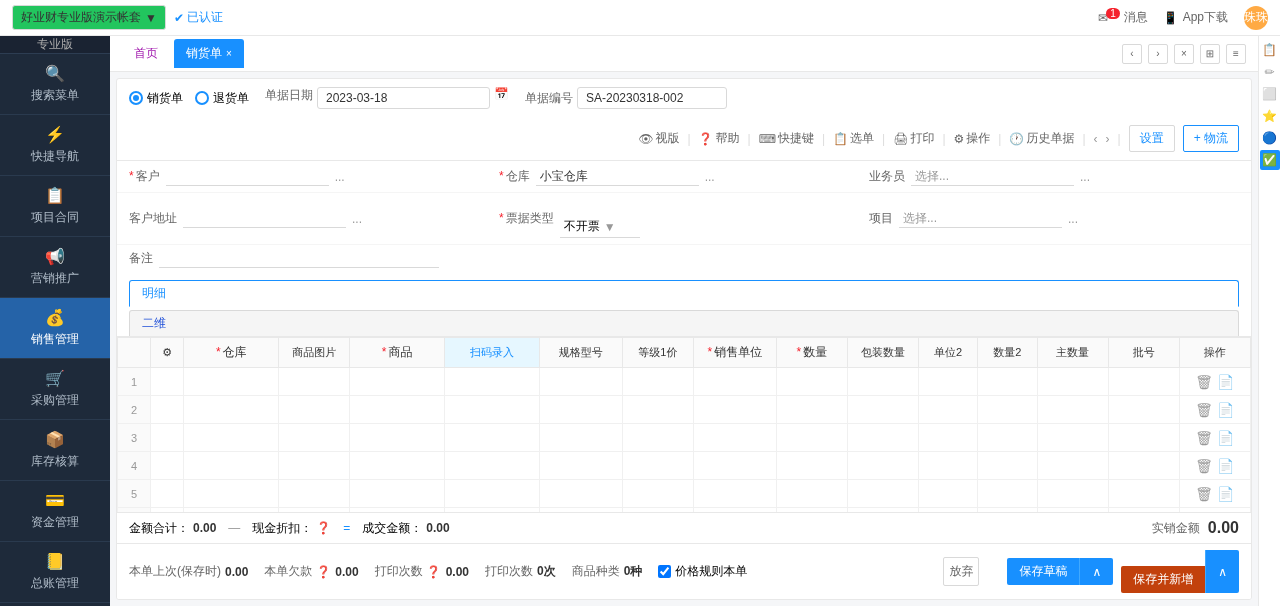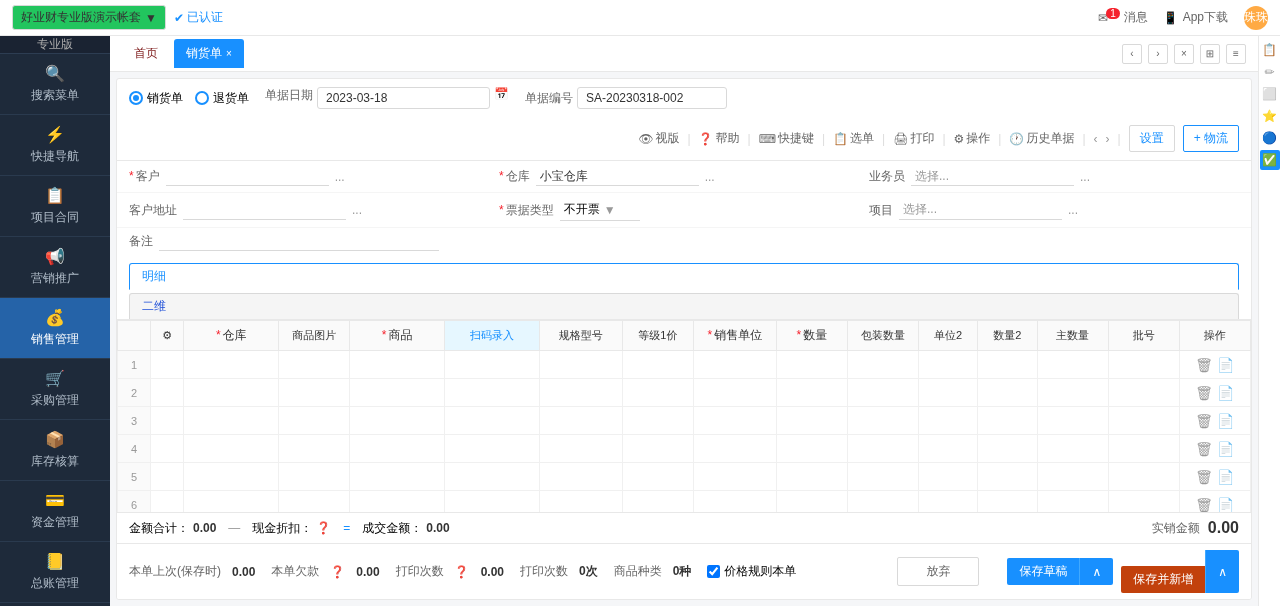--- a/index.html
+++ b/index.html
@@ -70,21 +70,21 @@
     
     .tab-bar {
       height: 36px;
       background: #fff;
       display: flex;
       align-items: center;
       padding: 0 12px;
       border-bottom: 1px solid #e8e8e8;
       gap: 4px;
     }
-    .tab-item { padding: 6px 12px; cursor: pointer; color: #7f1d1d; border-radius: 3px 3px 0 0; font-size: 12px; }
+    .tab-item { padding: 6px 12px; cursor: pointer; color: #a21caf; border-radius: 3px 3px 0 0; font-size: 12px; }
     .tab-item.active { background: #1890ff; color: #fff; display: flex; align-items: center; gap: 4px; }
     .tab-close { color: #fff; cursor: pointer; font-size: 10px; }
 
     
     .form-area {
       background: #fff;
       margin: 6px;
       border-radius: 3px;
       border: 1px solid #e8e8e8;
       flex: 1;
@@ -113,21 +113,21 @@
     .field-label.required::before { content: '*'; color: #f5222d; margin-right: 2px; }
     .field-input {
       border: none; border-bottom: 1px solid #d9d9d9; padding: 2px 4px;
       min-width: 140px; color: #333; outline: none; background: transparent;
     }
     .field-dots { color: #999; cursor: pointer; }
 
     
     .btn-set { background: #fff; border: 1px solid #d9d9d9; padding: 4px 10px; border-radius: 2px; cursor: pointer; color: #1890ff; }
     .btn-add { background: #fff; border: 1px solid #1890ff; padding: 4px 10px; border-radius: 2px; cursor: pointer; color: #1890ff; }
-    .btn-abandon { background: #fff; border: 1px solid #d9d9d9; padding: 5px 28px; border-radius: 2px; cursor: pointer; color: #666; }
+    .btn-abandon { background: #fff; border: 1px solid #d9d9d9; padding: 5px 5px; border-radius: 2px; cursor: pointer; color: #666; }
     .btn-save-draft { background: #1890ff; border: none; padding: 5px 12px; border-radius: 2px 0 0 2px; cursor: pointer; color: #fff; }
     .btn-save-new { background: #1890ff; border: none; padding: 5px 12px; border-radius: 0 2px 2px 0; cursor: pointer; color: #fff; border-left: 1px solid #40a9ff; }
 
     
     .table-tabs { display: flex; gap: 4px; padding: 6px 12px 0; border-bottom: 1px solid #e8e8e8; flex-direction: column; }
     .table-tab { padding: 4px 12px; cursor: pointer; border: 1px solid #d9d9d9; border-bottom: none; border-radius: 3px 3px 0 0; color: #1d4ed8; background: #f5f5f5; }
     .table-tab.active { background: #fff; color: #1890ff; border-color: #1890ff; border-bottom: 1px solid #fff; margin-bottom: -1px; }
 
     
     .table-wrapper { flex: 1; overflow: auto; padding: 0; }
@@ -178,21 +178,21 @@
     .bottom-bar {
       border-top: 1px solid #e8e8e8;
       padding: 6px 12px;
       display: flex;
       align-items: center;
       gap: 20px;
       background: #fff;
       justify-content: space-between;
     }
     .bottom-info { display: flex; align-items: center; gap: 16px; }
-    .bottom-item { display: flex; align-items: center; gap: 11px; color: #666; }
+    .bottom-item { display: flex; align-items: center; gap: 4px; color: #666; }
     .bottom-value { font-weight: bold; color: #333; }
     .bottom-actions { display: flex; align-items: center; gap: 8px; }
     .checkbox-item { display: flex; align-items: center; gap: 4px; }
 
     
     .right-panel {
       width: 22px;
       background: #fff;
       border-left: 1px solid #e8e8e8;
       display: flex;
@@ -210,21 +210,21 @@
     .right-panel-btn.active { background: #1890ff; color: #fff; }
 
     .form-rows-section {
       display: flex;
       flex-direction: column;
       gap: 0;
     }
     .form-row { display: grid; grid-template-columns: 1fr 1fr 1fr; gap: 0; padding: 6px 12px; border-bottom: 1px solid #f5f5f5; align-items: center; }
     .field-group { display: flex; align-items: center; gap: 6px; }
     
-    .invoice-type-select { display: flex; align-items: center; gap: 4px; border-bottom: 1px solid #d9d9d9; min-width: 80px; padding: 2px 4px; }
+    .invoice-type-select { display: flex; align-items: center; gap: 4px; border-bottom: 1px solid #d9d9d9; min-width: 80px; padding: 2px 4px; margin-top: 17px; }
     .nav-btn { width: 20px; height: 20px; border: 1px solid #d9d9d9; background: #fff; display: flex; align-items: center; justify-content: center; cursor: pointer; border-radius: 2px; color: #666; font-size: 10px; }
     .remark-row { padding: 4px 12px 6px; display: flex; align-items: center; gap: 6px; }
     .remark-input { border: none; border-bottom: 1px solid #d9d9d9; width: 280px; padding: 2px 4px; outline: none; background: transparent; }
   </style>
 </head>
 <body>
 
 <div class="top-bar">
   <div class="top-bar-left">
     <div class="company-select">

